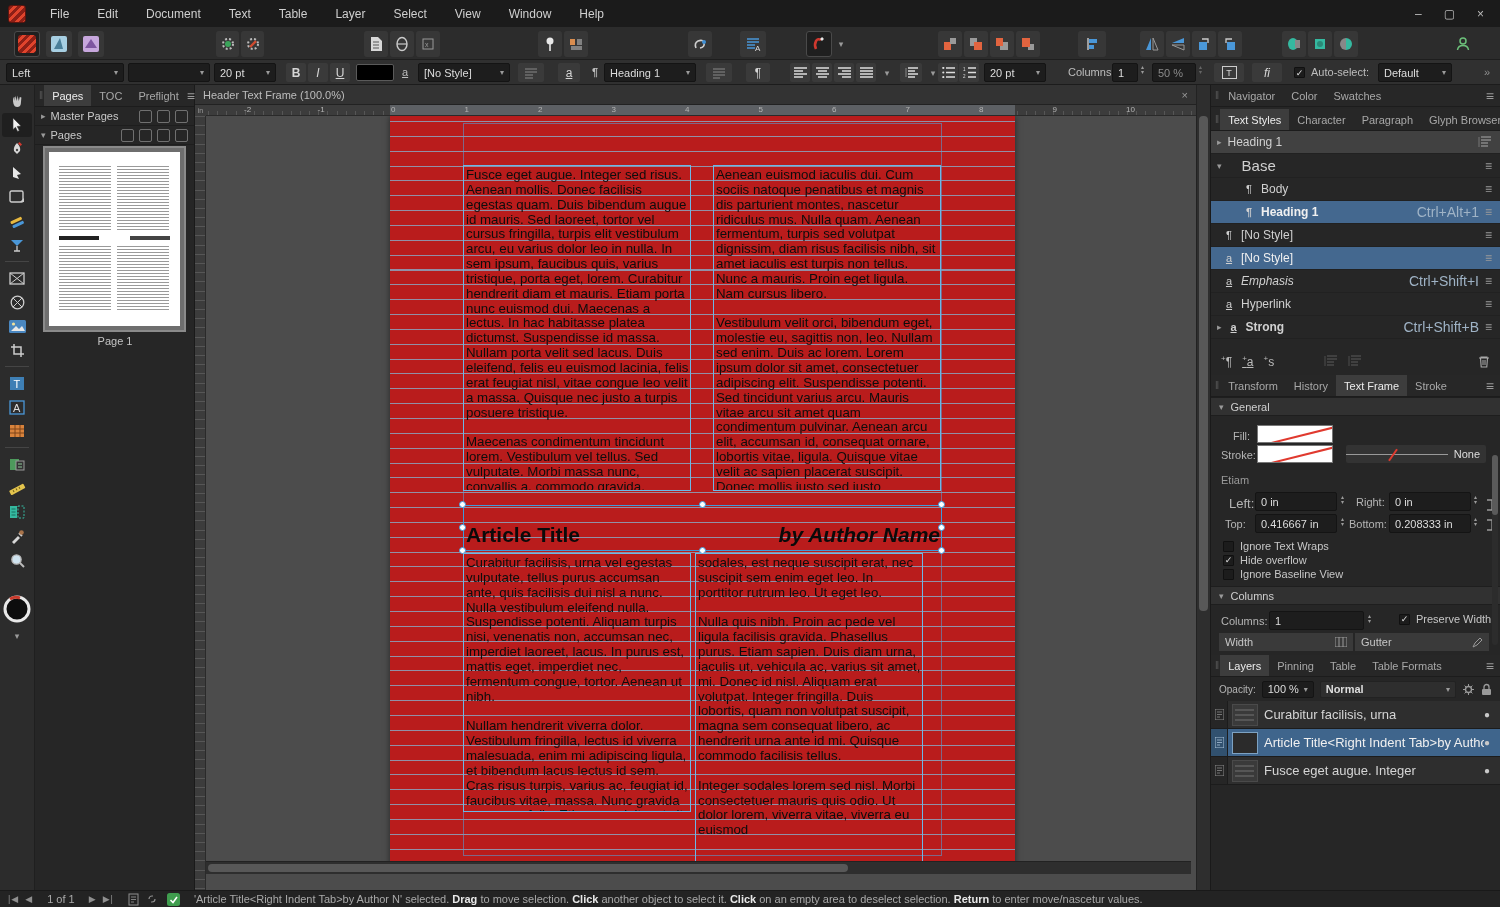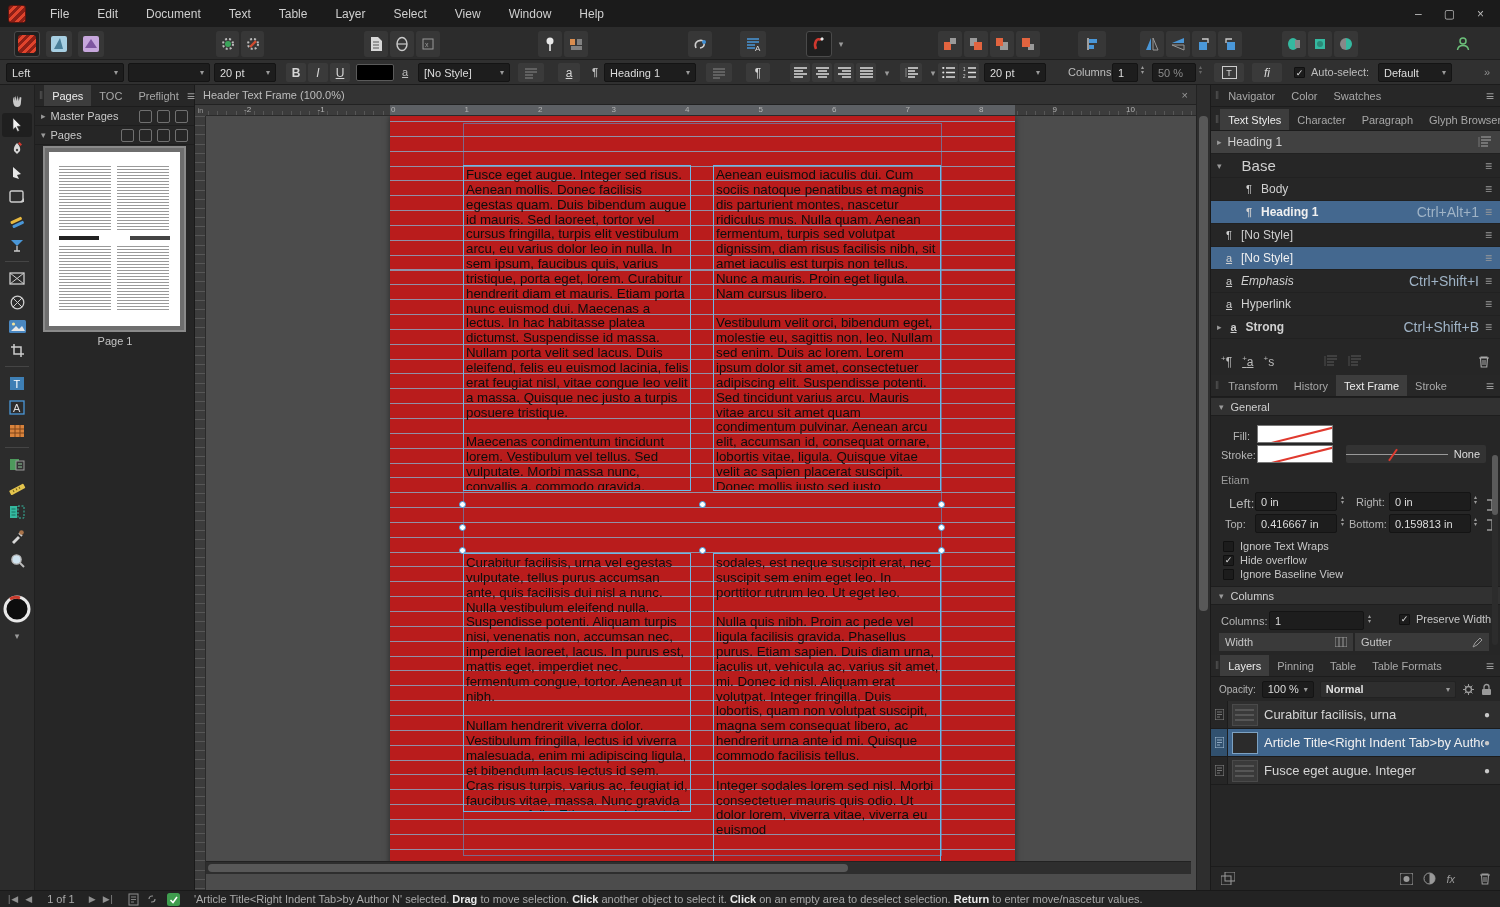--- a/index.html
+++ b/index.html
@@ -597,34 +597,38 @@
 
       <div class="doccol" style="left:73px;top:49px;height:326px">
         <p>Fusce eget augue. Integer sed risus. Aenean mollis. Donec facilisis egestas quam. Duis bibendum augue  id mauris. Sed laoreet, tortor vel cursus fringilla, turpis elit vestibulum arcu, eu varius dolor leo in nulla. In sem ipsum, faucibus quis, varius tristique, porta eget, lorem. Curabitur hendrerit diam et mauris. Etiam porta nunc euismod dui. Maecenas a lectus. In hac habitasse platea dictumst. Suspendisse id massa. Nullam porta velit sed lacus. Duis eleifend, felis eu euismod lacinia, felis erat feugiat nisl, vitae congue leo velit a massa. Quisque nec justo a turpis posuere tristique.</p>
         <p>Maecenas condimentum tincidunt lorem. Vestibulum vel tellus. Sed vulputate. Morbi massa nunc, convallis a, commodo gravida, tincidunt sed, turpis. Aenean ornare viverra est. Maecenas lorem.</p>
       </div>
       <div class="doccol" style="left:323px;top:49px;height:326px">
         <p>Aenean euismod iaculis dui. Cum sociis natoque penatibus et magnis dis parturient montes, nascetur ridiculus mus. Nulla quam. Aenean fermentum, turpis sed volutpat dignissim, diam risus facilisis nibh, sit amet iaculis est turpis non tellus. Nunc a mauris. Proin eget ligula. Nam cursus libero.</p>
         <p>Vestibulum velit orci, bibendum eget, molestie eu, sagittis non, leo. Nullam sed enim. Duis ac lorem. Lorem ipsum dolor sit amet, consectetuer adipiscing elit. Suspendisse potenti. Sed tincidunt varius arcu. Mauris vitae arcu sit amet quam condimentum pulvinar. Aenean arcu elit, accumsan id, consequat ornare, lobortis vitae, ligula. Quisque vitae velit ac sapien placerat suscipit. Donec mollis justo sed justo pellentesque sollicitudin. Duis bibendum adipiscing nibh maecenas.</p>
       </div>
 
+      <div id="titleframe">
+        <span class="t1">Article Title</span>
+        <span class="t2">by Author Name</span>
+      </div>
       <div class="handle" style="left:69px;top:385px"></div>
       <div class="handle" style="left:309px;top:385px"></div>
       <div class="handle" style="left:548px;top:385px"></div>
       <div class="handle" style="left:69px;top:408px"></div>
       <div class="handle" style="left:548px;top:408px"></div>
       <div class="handle" style="left:69px;top:431px"></div>
       <div class="handle" style="left:309px;top:431px"></div>
       <div class="handle" style="left:548px;top:431px"></div>
 
       <div class="doccol" style="left:73px;top:437px;height:259px">
         <p>Curabitur facilisis, urna vel egestas vulputate, tellus purus accumsan ante, quis facilisis dui nisl a nunc. Nulla vestibulum eleifend nulla. Suspendisse potenti. Aliquam turpis nisi, venenatis non, accumsan nec, imperdiet laoreet, lacus. In purus est, mattis eget, imperdiet nec, fermentum congue, tortor. Aenean ut nibh.</p>
         <p>Nullam hendrerit viverra dolor. Vestibulum fringilla, lectus id viverra malesuada, enim mi adipiscing ligula, et bibendum lacus lectus id sem. Cras risus turpis, varius ac, feugiat id, faucibus vitae, massa. Nunc gravida nonummy felis. Etiam suscipit, est sit amet suscipit</p>
       </div>
-      <div class="doccol" style="left:323px;top:437px;height:327px">
+      <div class="doccol" style="left:305px;top:437px;height:327px">
         <p>sodales, est neque suscipit erat, nec suscipit sem enim eget leo. In porttitor rutrum leo. Ut eget leo.</p>
         <p>Nulla quis nibh. Proin ac pede vel ligula facilisis gravida. Phasellus purus. Etiam sapien. Duis diam urna, iaculis ut, vehicula ac, varius sit amet, mi. Donec id nisl. Aliquam erat volutpat. Integer fringilla. Duis lobortis, quam non volutpat suscipit, magna sem consequat libero, ac hendrerit urna ante id mi. Quisque commodo facilisis tellus.</p>
         <p>Integer sodales lorem sed nisl. Morbi consectetuer mauris quis odio. Ut dolor lorem, viverra vitae, viverra eu euismod</p>
       </div>
     </div>
   </div>
   <div id="hscroll">
       <div id="hthumb"></div>
     </div>
 </div>
@@ -774,21 +778,21 @@
     <span style="position:absolute;left:14px;top:102px;font-size:11px;color:#b5b5b5">Top:</span>
     <div class="field" style="position:absolute;left:44px;top:98px;width:82px">
         <span>0.416667 in</span>
       </div>
     <span class="spin" style="position:absolute;left:128px;top:101px">
         <span>▴</span>
         <span>▾</span>
       </span>
     <span style="position:absolute;left:138px;top:102px;font-size:11px;color:#b5b5b5">Bottom:</span>
     <div class="field" style="position:absolute;left:178px;top:98px;width:82px">
-        <span>0.159813 in</span>
+        <span>0.208333 in</span>
       </div>
     <span class="spin" style="position:absolute;left:261px;top:101px">
         <span>▴</span>
         <span>▾</span>
       </span>
     <svg style="position:absolute;left:274px;top:80px" width="10" height="38">
         <path d="M2 4 h5 v10 h-5 M2 24 h5 v10 h-5" fill="none" stroke="#9a9a9a" stroke-width="1.3"></path>
       </svg>
     <div class="flex" style="position:absolute;left:12px;top:124px;gap:6px">
         <span class="cb"></span>
@@ -893,41 +897,20 @@
         <svg width="9" height="11">
           <rect x="0" y="0" width="9" height="11" fill="none" stroke="#8a8a8a"></rect>
           <path d="M2 3 h5 M2 5.5 h5 M2 8 h3" stroke="#8a8a8a" stroke-width=".8"></path>
         </svg>
       </div>
     <div class="lthumb"></div>
     <div class="llabel">Fusce eget augue. Integer</div>
     <span class="dot">●</span>
   </div>
 
-  <div style="position:absolute;left:0;bottom:0;width:290px;height:24px;border-top:1px solid #1c1c1c;display:flex;align-items:center;padding:0 10px;gap:12px">
-    <svg width="14" height="13">
-        <rect x="0" y="4" width="10" height="9" fill="none" stroke="#9a9a9a"></rect>
-        <rect x="4" y="0" width="10" height="9" fill="none" stroke="#9a9a9a"></rect>
-      </svg>
-    <span style="margin-left:auto;display:flex;gap:10px;align-items:center">
-      <svg width="13" height="12">
-          <rect x="0" y="0" width="13" height="12" rx="2" fill="none" stroke="#9a9a9a"></rect>
-          <circle cx="6.5" cy="6" r="3" fill="#9a9a9a"></circle>
-        </svg>
-      <svg width="13" height="13">
-          <circle cx="6.5" cy="6.5" r="5.5" fill="none" stroke="#9a9a9a"></circle>
-          <path d="M6.5 1 A5.5 5.5 0 0 1 6.5 12 Z" fill="#9a9a9a"></path>
-        </svg>
-      <span style="font-size:11px;font-style:italic;color:#9a9a9a">fx</span>
-      <svg width="12" height="13" style="margin-left:14px">
-          <path d="M1 3 h10 M3 3 V2 h6 v1 M2.5 3 l.7 9 h5.6 l.7 -9" fill="none" stroke="#9a9a9a" stroke-width="1.1"></path>
-          <path d="M5 5 v5 M7 5 v5" stroke="#9a9a9a"></path>
-        </svg>
-    </span>
-  </div>
 </div>
 
 <div id="statusbar" class="abs">
   <span class="navg">|◀</span>
   <span class="navg">◀</span>
   <span style="margin:0 8px">1 of 1</span>
   <span class="navg">▶</span>
   <span class="navg">▶|</span>
   <svg width="11" height="13" style="margin-left:8px">
       <rect x="1" y="1" width="9" height="11" fill="none" stroke="#8f8f8f"></rect>

